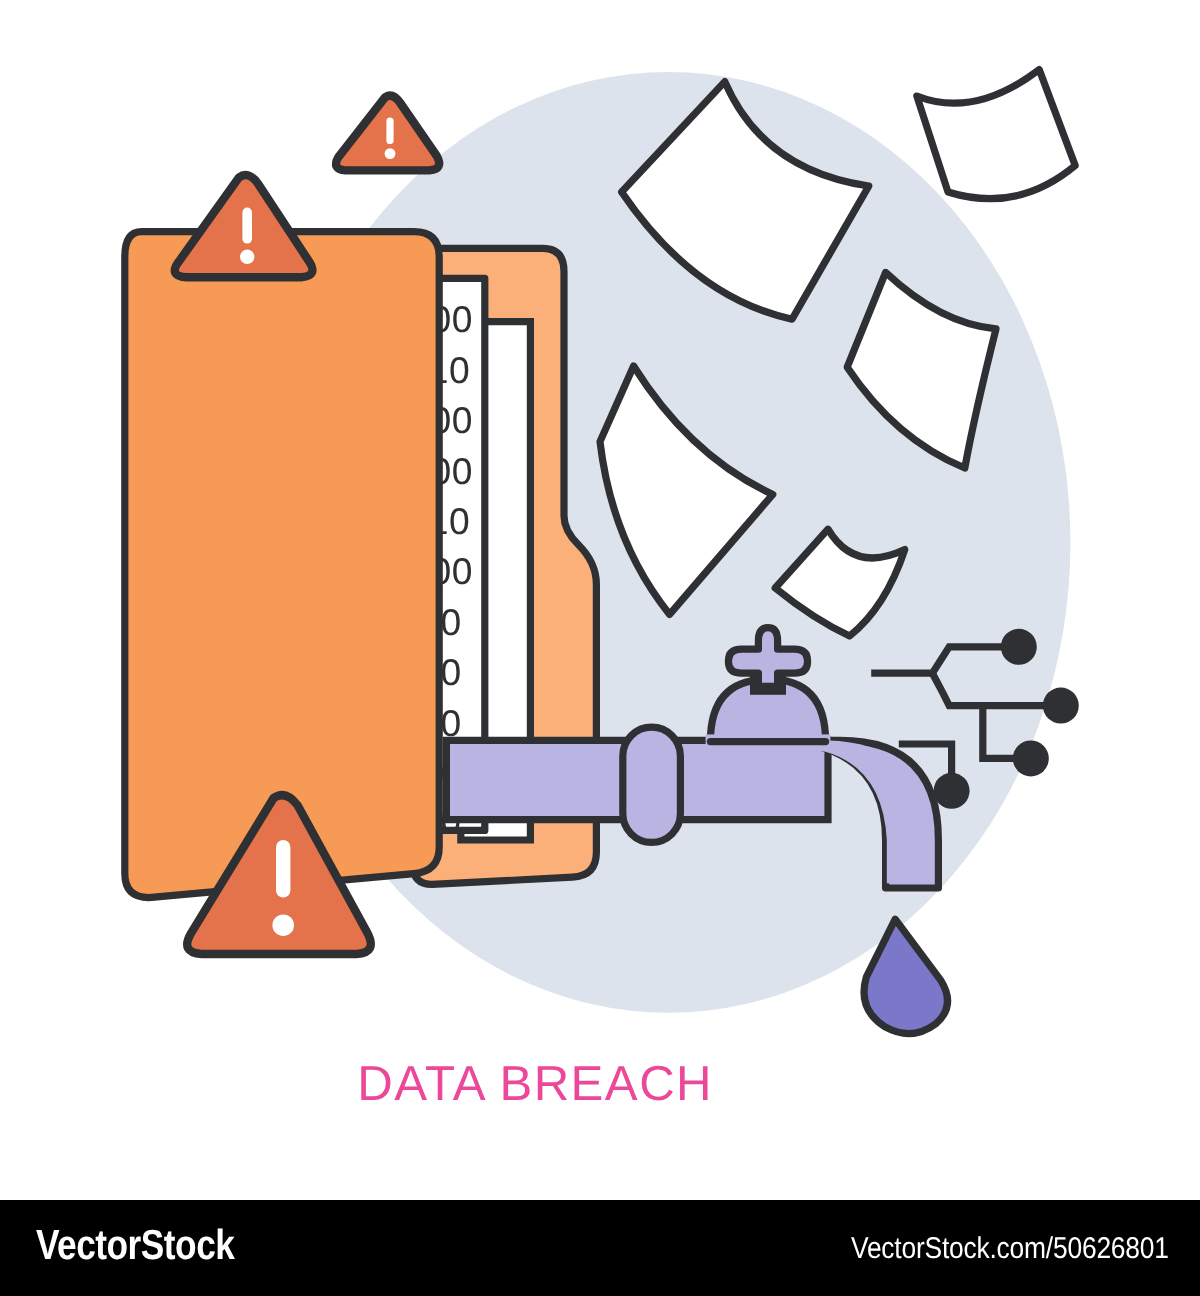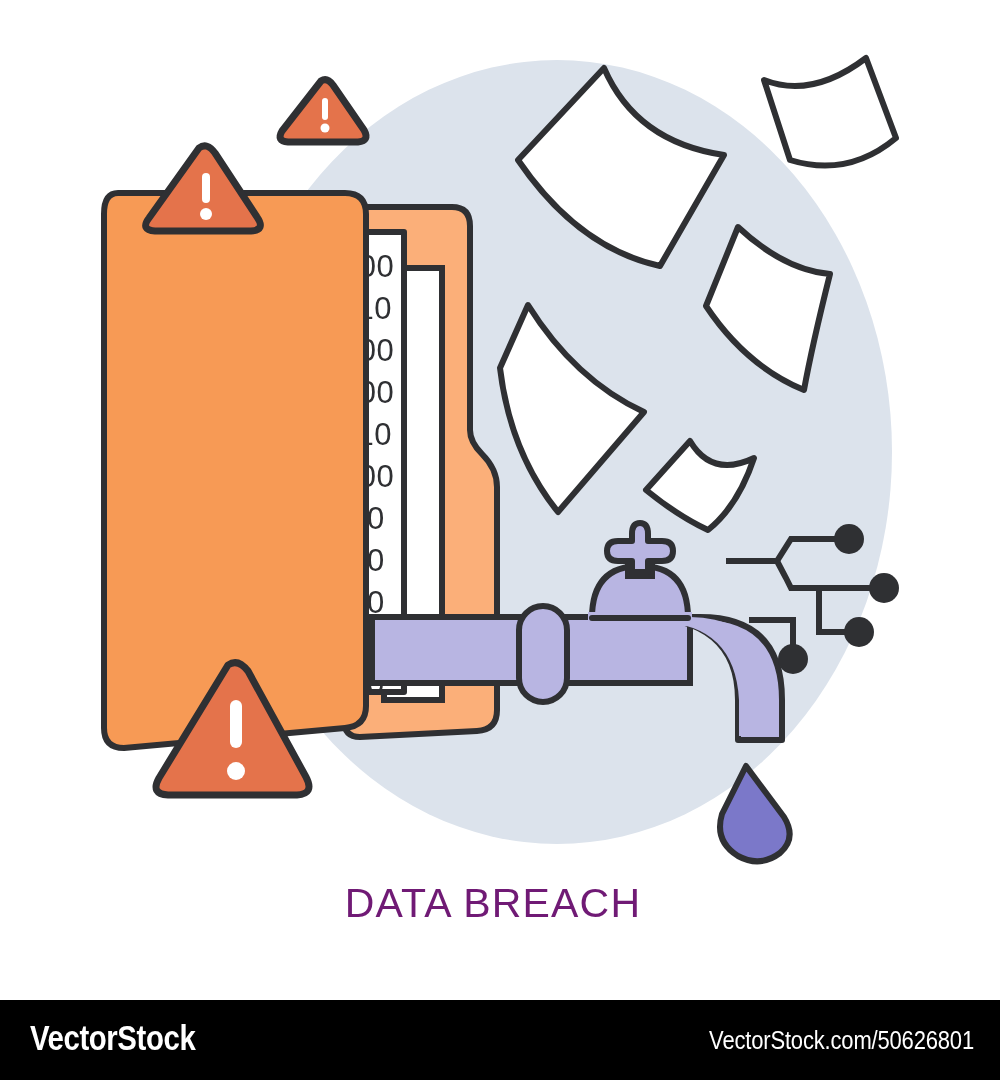--- a/index.html
+++ b/index.html
@@ -30,23 +30,22 @@
   }
   .caption {
     position: absolute;
     left: 0;
     top: 880px;
     width: 892px;
     text-align: center;
     font-family: "Liberation Sans", sans-serif;
     font-size: 41px;
     letter-spacing: 1.2px;
-    color: #701a75;
+    color: #ec4899;
     font-weight: 400;
-    padding-left: 47px;
   }
   #footer-bar {
     position: absolute;
     left: 0;
     top: 1000px;
     width: 1000px;
     height: 80px;
     background: #000000;
   }
   #footer-logo {

